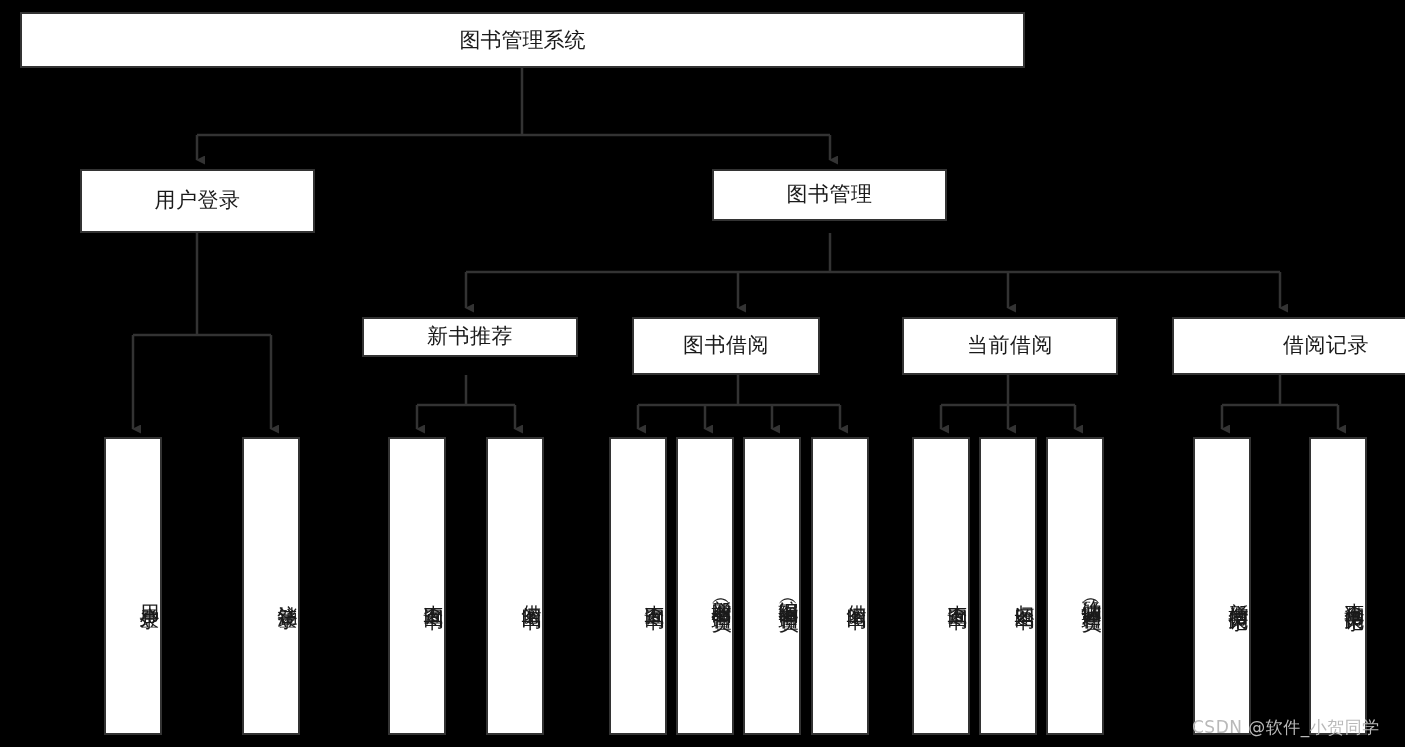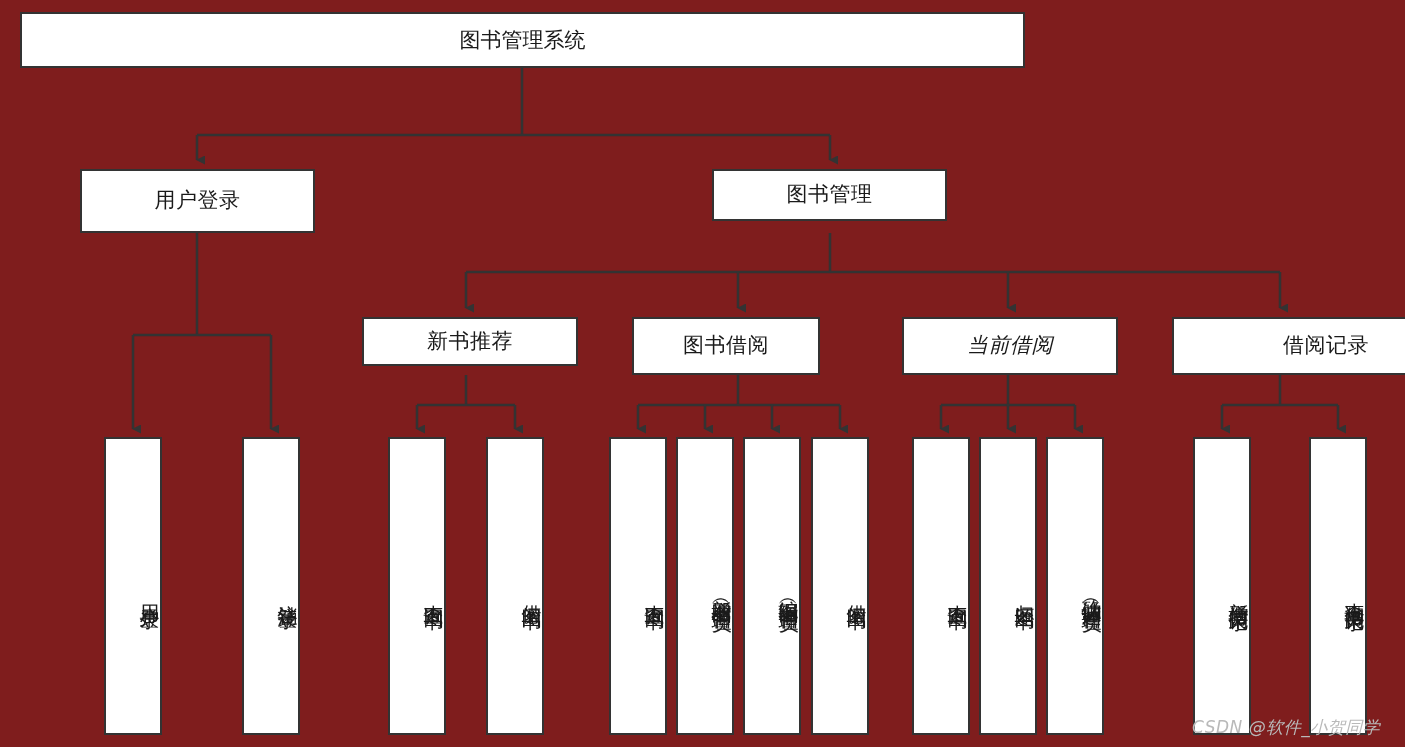--- a/index.html
+++ b/index.html
@@ -8,21 +8,21 @@
     padding: 0;
     background: #ffffff;
   }
   body {
     font-family: "DejaVu Sans", "Liberation Sans", sans-serif;
   }
   #diagram-root {
     position: relative;
     width: 1405px;
     height: 747px;
-    background: #7f1d1d;
+    background: #000000;
     overflow: hidden;
   }
   #edge-layer {
     position: absolute;
     left: 0;
     top: 0;
     width: 1405px;
     height: 747px;
     pointer-events: none;
   }
@@ -60,21 +60,20 @@
     letter-spacing: 2px;
     white-space: nowrap;
   }
   .watermark {
     position: absolute;
     font-size: 17px;
     color: #b9b9b9;
     white-space: nowrap;
     letter-spacing: 0.5px;
     font-family: "DejaVu Sans", "Liberation Sans", sans-serif;
-    font-style: italic;
   }
 </style>
 </head>
 <body>
 
 <div id="diagram-root">
 
   <svg id="edge-layer" viewBox="0 0 1405 747" width="1405" height="747" xmlns="http://www.w3.org/2000/svg">
     <defs>
       <marker id="arrowhead" markerWidth="9" markerHeight="9" refX="4.5" refY="8" orient="auto" markerUnits="userSpaceOnUse">
@@ -130,29 +129,29 @@
   </div>
 
   <div class="node node-h" style="left:80px; top:169px; width:235px; height:64px;">
     <span>用户登录</span>
   </div>
 
   <div class="node node-h" style="left:712px; top:169px; width:235px; height:52px;">
     <span>图书管理</span>
   </div>
 
-  <div class="node node-h" style="left:362px; top:317px; width:216px; height:49px;">
+  <div class="node node-h" style="left:362px; top:317px; width:216px; height:40px;">
     <span>新书推荐</span>
   </div>
 
   <div class="node node-h" style="left:632px; top:317px; width:188px; height:58px;">
     <span>图书借阅</span>
   </div>
 
-  <div class="node node-h" style="left:902px; top:317px; width:216px; height:58px;font-style:italic;">
+  <div class="node node-h" style="left:902px; top:317px; width:216px; height:58px;">
     <span>当前借阅</span>
   </div>
 
   <div class="node node-h" style="left:1172px; top:317px; width:260px; height:58px;padding-left:48px;">
     <span>借阅记录</span>
   </div>
 
   <div class="node node-leaf" style="left:104px; top:437px; width:58px; height:298px;">
     <span class="leaf-text">用户登录</span>
   </div>

